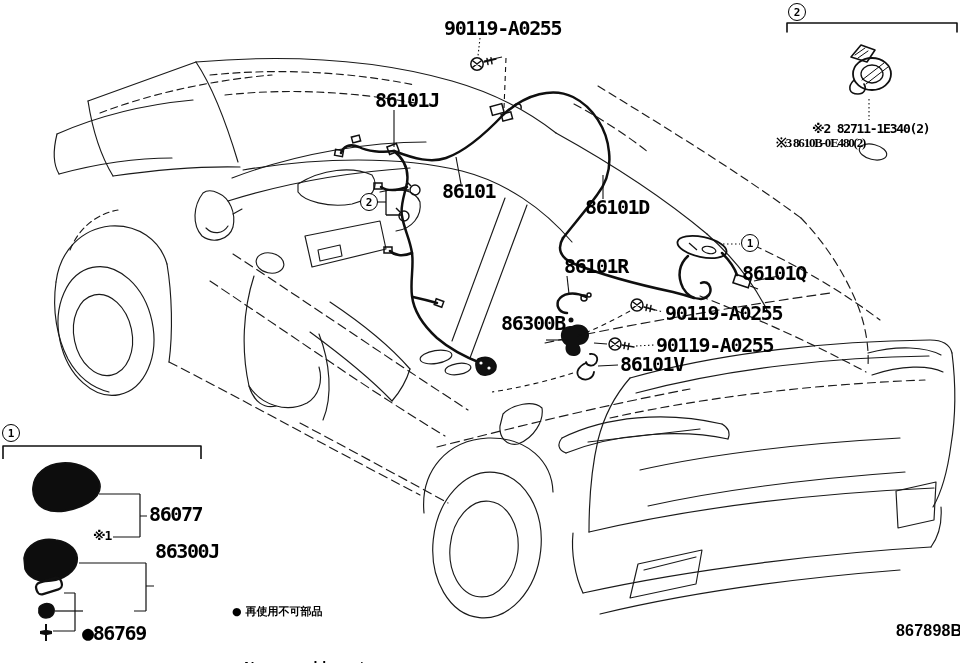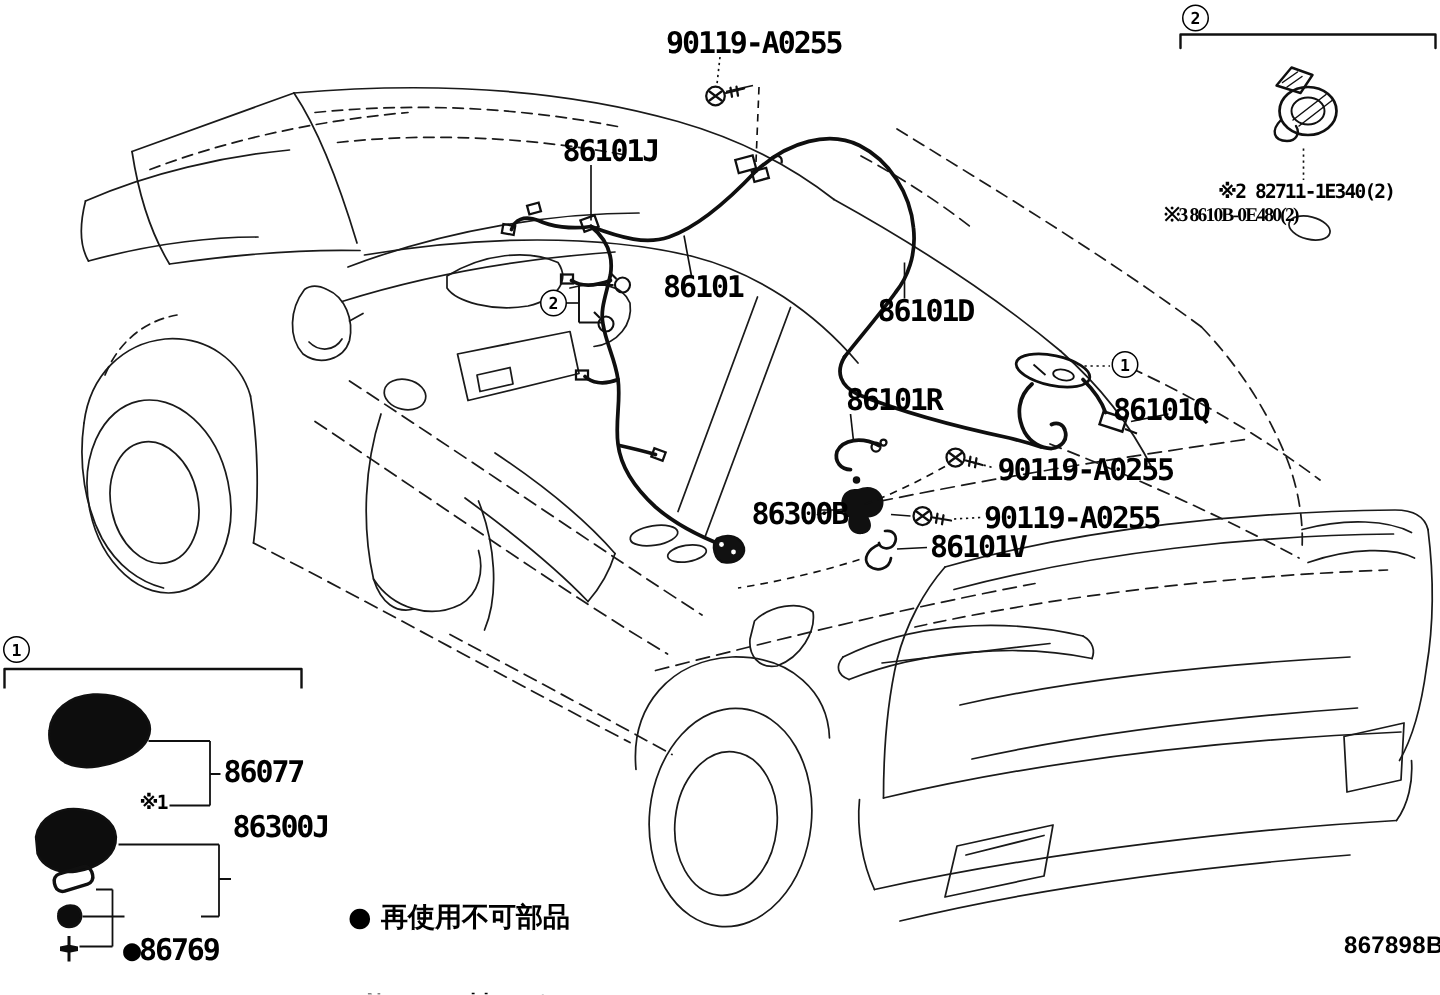--- a/index.html
+++ b/index.html
@@ -6,21 +6,21 @@
   #stage{position:relative;width:960px;height:663px;background:#ffffff;overflow:hidden;
          font-family:"DejaVu Sans",sans-serif;color:#000;}
   #art{position:absolute;left:0;top:0;}
   .pn{position:absolute;font-family:"DejaVu Sans Mono","DejaVu Sans",monospace;
       font-weight:700;font-size:20px;letter-spacing:-1.4px;white-space:pre;line-height:14px;}
   .pn-sm{font-size:13px;letter-spacing:-1.2px;}
   .marker{position:absolute;width:16px;height:16px;border:1.6px solid #000;border-radius:50%;
           display:flex;align-items:center;justify-content:center;
           font-family:"DejaVu Sans Mono",monospace;font-weight:700;font-size:11px;background:#fff;}
   .legend{position:absolute;left:232px;top:565px;white-space:pre;font-weight:700;}
-  .legend .l1{font-size:18px;line-height:17px;}
+  .legend .l1{font-size:11px;line-height:17px;}
   .legend .l2{font-size:14px;line-height:18px;font-family:"Liberation Sans",sans-serif;}
   .code{position:absolute;left:896px;top:622px;font-family:"Liberation Sans",sans-serif;
         font-weight:700;font-size:16px;letter-spacing:0.2px;}
 </style>
 </head>
 <body>
 
 <div id="stage">
 
 <svg id="art" width="960" height="663" viewBox="0 0 960 663">
@@ -247,21 +247,21 @@
   </g>
 </svg>
 
 <div class="pn" style="left:444px;top:21px;">90119-A0255</div>
 <div class="pn" style="left:375px;top:93px;">86101J</div>
 <div class="pn" style="left:442px;top:184px;">86101</div>
 <div class="pn" style="left:585px;top:200px;">86101D</div>
 <div class="pn" style="left:548px;top:259px;margin-left:16px;">86101R</div>
 <div class="pn" style="left:742px;top:266px;">86101Q</div>
 <div class="pn" style="left:665px;top:306px;">90119-A0255</div>
-<div class="pn" style="left:501px;top:335px;text-align:center;">86300B</div>
+<div class="pn" style="left:501px;top:316px;text-align:center;">86300B</div>
 <div class="pn" style="left:656px;top:338px;">90119-A0255</div>
 <div class="pn" style="left:620px;top:357px;">86101V</div>
 
 <div class="pn pn-sm" style="left:812px;top:122px;">※2 82711-1E340(2)</div>
 <div class="pn pn-sm" style="left:776px;top:136px;font-family:Liberation Serif, serif;">※3 8610B-0E480(2)</div>
 
 <div class="pn" style="left:149px;top:507px;">86077</div>
 <div class="pn pn-sm" style="left:93px;top:529px;">※1</div>
 <div class="pn" style="left:155px;top:544px;">86300J</div>
 <div class="pn" style="left:82px;top:602px;margin-top:24px;">●86769</div>

